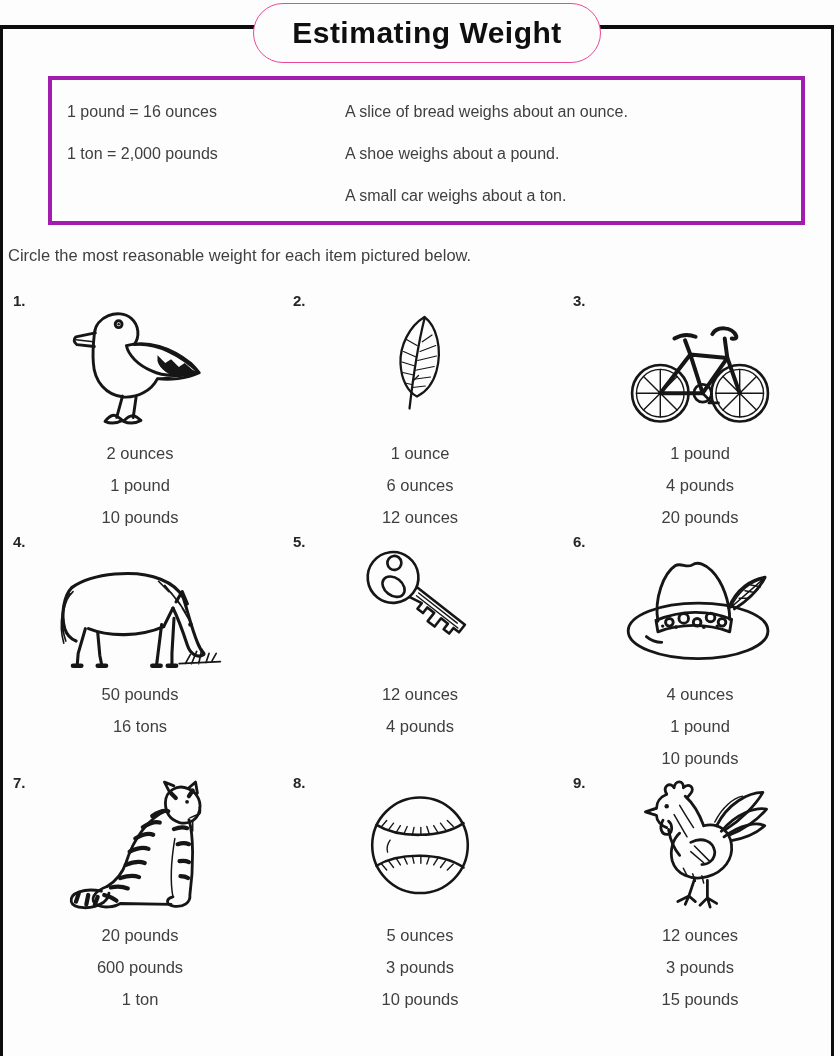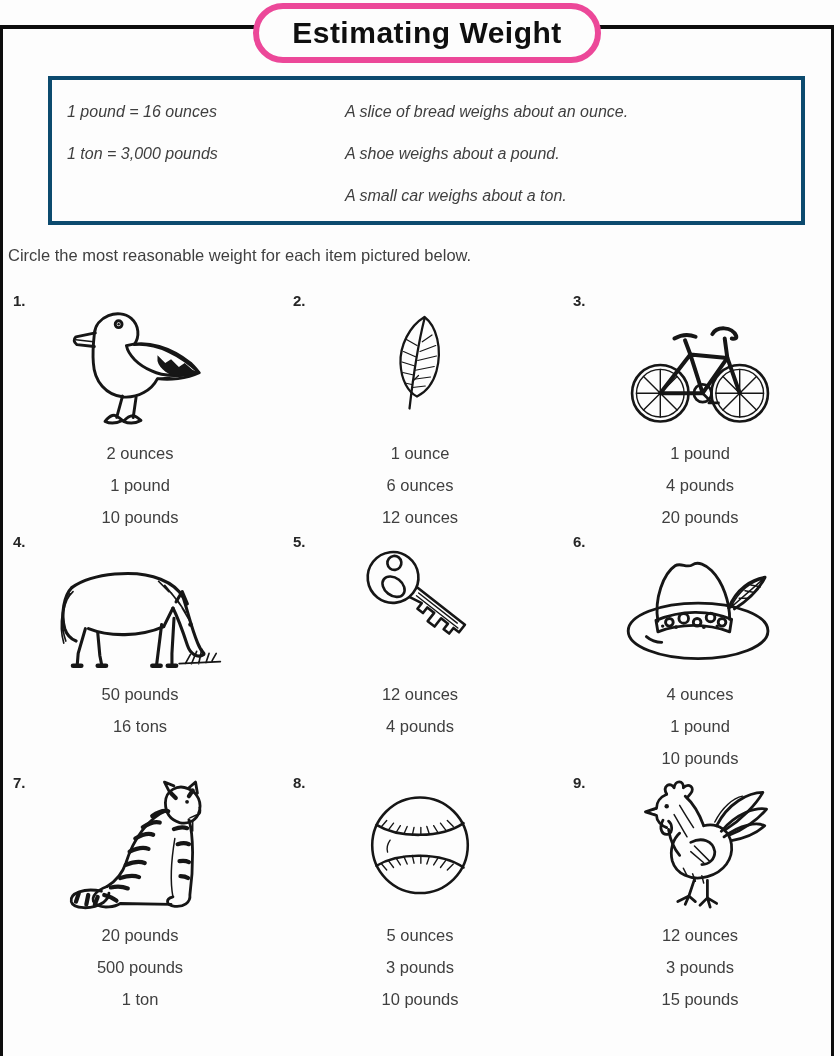--- a/index.html
+++ b/index.html
@@ -8,29 +8,28 @@
     background:#fdfdfd; color:#3f3f3f;
     font-family:"Liberation Sans", sans-serif;
   }
   .frame {
     position:absolute; left:0; top:25px; width:834px; height:1031px;
     border-top:4px solid #0d0d0d; border-left:3px solid #0d0d0d; border-right:3px solid #0d0d0d;
     box-sizing:border-box;
   }
   .title-pill {
     position:absolute; left:253px; top:3px; width:348px; height:60px;
-    background:#fdfdfd; border:6px solid #ec4899; border-radius:34px;
+    background:#fdfdfd; border:1px solid #ec4899; border-radius:34px;
     display:flex; align-items:center; justify-content:center;
     font-size:30px; font-weight:bold; color:#0f0f0f; letter-spacing:.5px;
     box-sizing:border-box; z-index:2;
   }
   .facts {
     position:absolute; left:48px; top:76px; width:749px; height:141px;
-    border:4px solid #0c4a6e;
-    font-style:italic;
+    border:4px solid #a21caf;
   }
   .fact { position:absolute; font-size:16px; line-height:20px; white-space:nowrap; }
   .f-c0 { left:15px;  top:22px; }
   .f-c1 { left:15px;  top:64px; }
   .f-e0 { left:293px; top:22px; }
   .f-e1 { left:293px; top:64px; }
   .f-e2 { left:293px; top:106px; }
   .instruction { position:absolute; left:8px; top:246px; font-size:16.5px; }
   .grid {
     position:absolute; left:0; top:288px; width:840px;
@@ -52,21 +51,21 @@
 <body>
 
 <div class="frame"></div>
 
 <div class="title-pill">
   <span>Estimating Weight</span>
 </div>
 
 <div class="facts">
   <div class="fact f-c0">1 pound = 16 ounces</div>
-  <div class="fact f-c1">1 ton = 3,000 pounds</div>
+  <div class="fact f-c1">1 ton = 2,000 pounds</div>
   <div class="fact f-e1">A shoe weighs about a pound.</div>
   <div class="fact f-e0">A slice of bread weighs about an ounce.</div>
   <div class="fact f-e2">A small car weighs about a ton.</div>
 </div>
 
 <div class="instruction">Circle the most reasonable weight for each item pictured below.</div>
 
 <div class="grid">
 
   <div class="cell">
@@ -220,21 +219,21 @@
         <path class="thin" d="M122,66 C118,90 117,112 120,128"></path>
         <path class="art" d="M44,122 C26,118 10,124 12,133 C14,141 34,142 46,134 C50,131 52,127 52,124" stroke-width="2.6"></path>
         <path class="stripe" d="M98,42 q10,-7 17,-5 M88,54 q11,-7 18,-5 M80,66 q12,-7 19,-4 M74,80 q12,-6 20,-3 M70,94 q12,-5 20,-2 M64,108 q12,-4 20,-1 M54,118 q10,-2 18,1 M47,126 q8,2 13,6"></path>
         <path class="stripe" d="M121,56 q8,-3 14,-1 M125,72 q7,-2 12,0 M127,90 q6,-1 10,1 M128,106 q5,0 8,2"></path>
         <path class="stripe" d="M20,124 l-3,9 M30,126 l-2,10 M40,128 l-3,8"></path>
         <path class="stripe" d="M118,18 l5,5 M141,15 l-4,6"></path>
       </svg>
     </div>
     <div class="options">
       <div class="option">20 pounds</div>
-      <div class="option">500 pounds</div>
+      <div class="option">600 pounds</div>
       <div class="option">1 ton</div>
     </div>
   </div>
 
   <div class="cell">
     <span class="num">8.</span>
     <div class="img-wrap">
       <svg width="128" height="126" viewBox="0 0 150 140">
         <circle class="art" cx="75" cy="68" r="56" stroke-width="4.5"></circle>
         <path class="art" d="M24,44 C50,60 100,60 126,42" stroke-width="2.4"></path>

